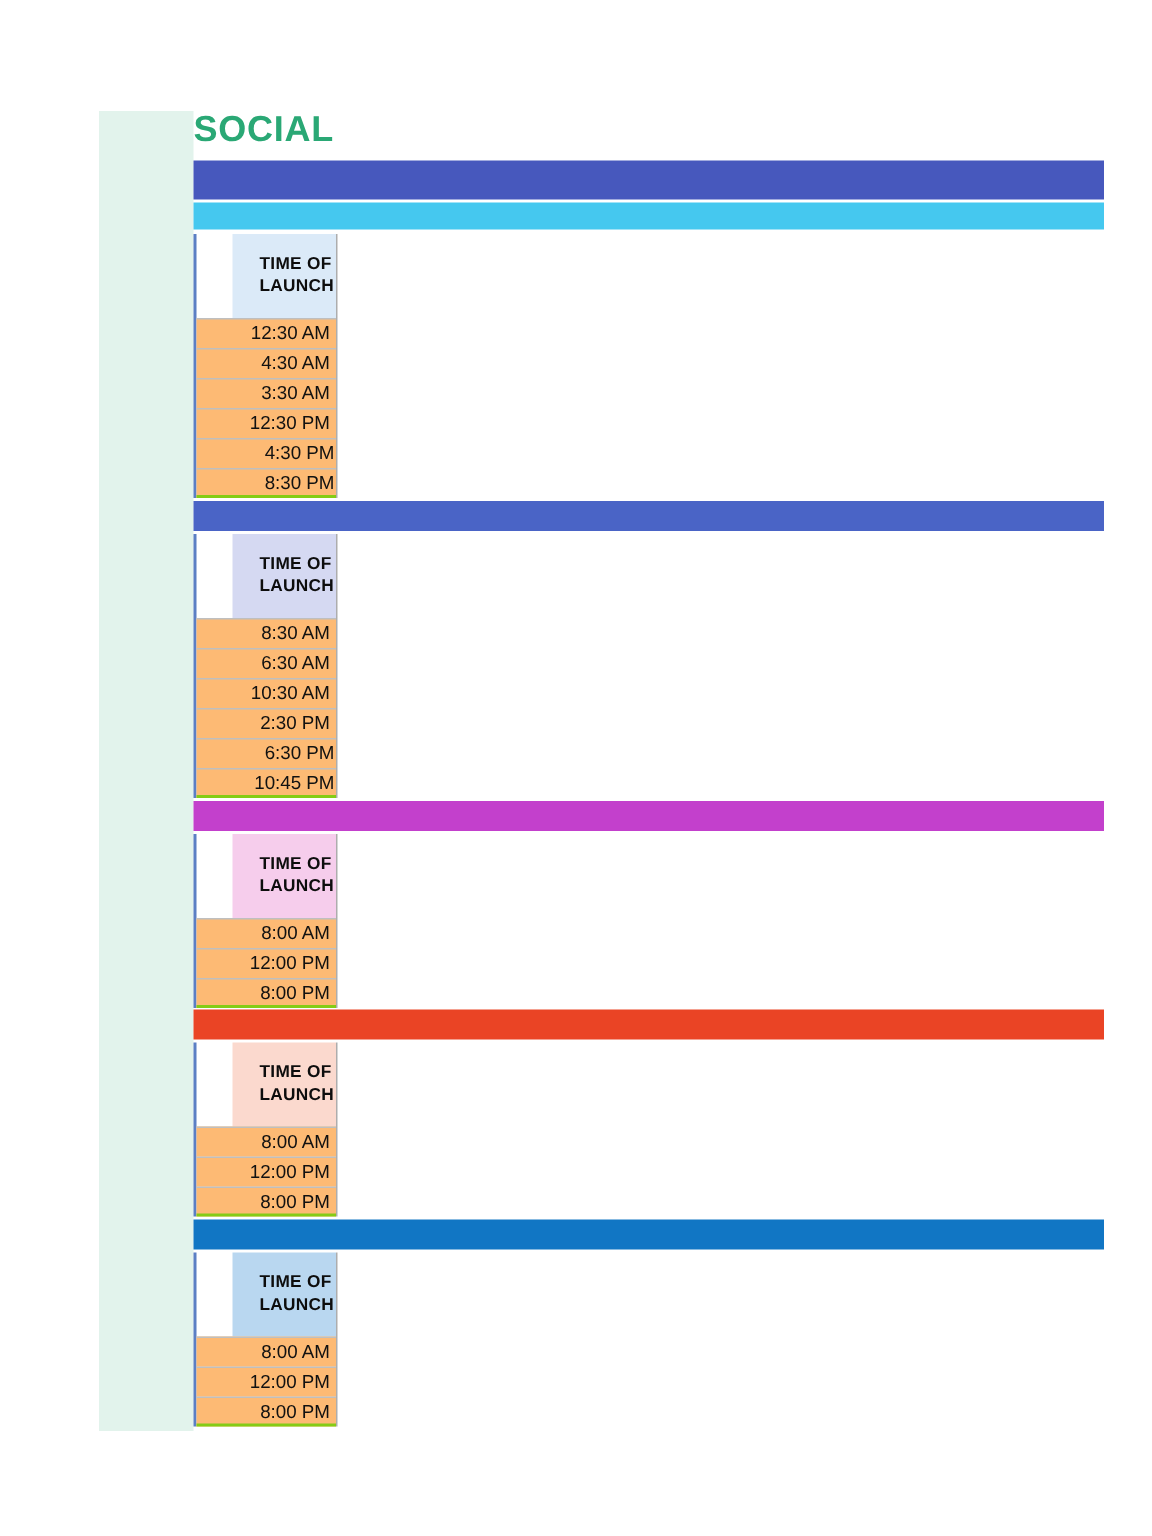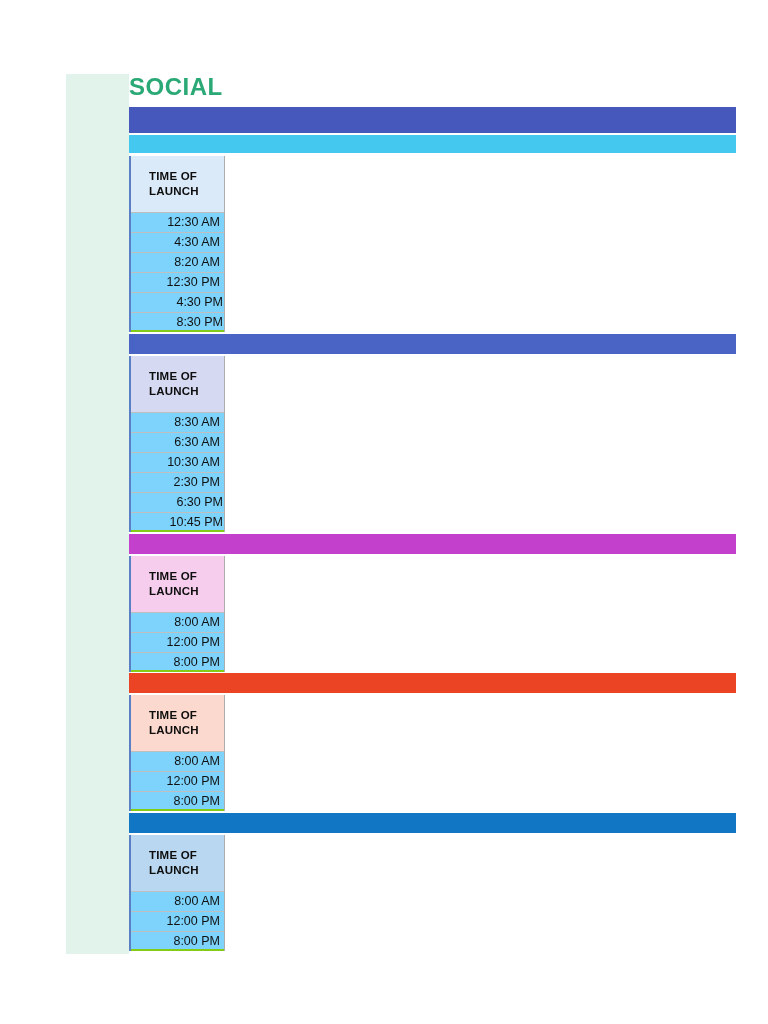--- a/index.html
+++ b/index.html
@@ -69,26 +69,27 @@
     height: 56px;
     display: flex;
     flex-direction: column;
     justify-content: center;
     padding-left: 18px;
     font-size: 11.5px;
     font-weight: bold;
     color: #0d0d0d;
     line-height: 15px;
     letter-spacing: 0.2px;
+    margin-left: 24px;
   }
   .th-cell span { display: block; }
   .td-cell {
     height: 20px;
     line-height: 19px;
-    background: #7dd3fc;
+    background: #fdba74;
     border-top: 1px solid #bfbfbf;
     text-align: right;
     padding-right: 4px;
     font-size: 12.5px;
     color: #111111;
   }
   .td-cell.tight { padding-right: 1px; }
   .td-cell:last-child { border-bottom: 2px solid #84cc16; }
 </style>
 </head>
@@ -105,21 +106,21 @@
   <div id="sections-root">
       <div class="banner" style="top: 107px; height: 26px; background: rgb(71, 88, 189);"></div>
       <div class="banner" style="top: 135px; height: 18px; background: rgb(69, 200, 239);"></div>
       <div class="time-table" style="top: 156px;">
         <div class="th-cell" style="background: rgb(219, 234, 248);">
           <span>TIME OF</span>
           <span>LAUNCH</span>
         </div>
         <div class="td-cell">12:30 AM</div>
         <div class="td-cell">4:30 AM</div>
-        <div class="td-cell">8:20 AM</div>
+        <div class="td-cell">3:30 AM</div>
         <div class="td-cell">12:30 PM</div>
         <div class="td-cell tight">4:30 PM</div>
         <div class="td-cell tight">8:30 PM</div>
       </div>
       <div class="banner" style="top: 334px; height: 20px; background: rgb(74, 100, 198);"></div>
       <div class="time-table" style="top: 356px;">
         <div class="th-cell" style="background: rgb(213, 217, 242);">
           <span>TIME OF</span>
           <span>LAUNCH</span>
         </div>

